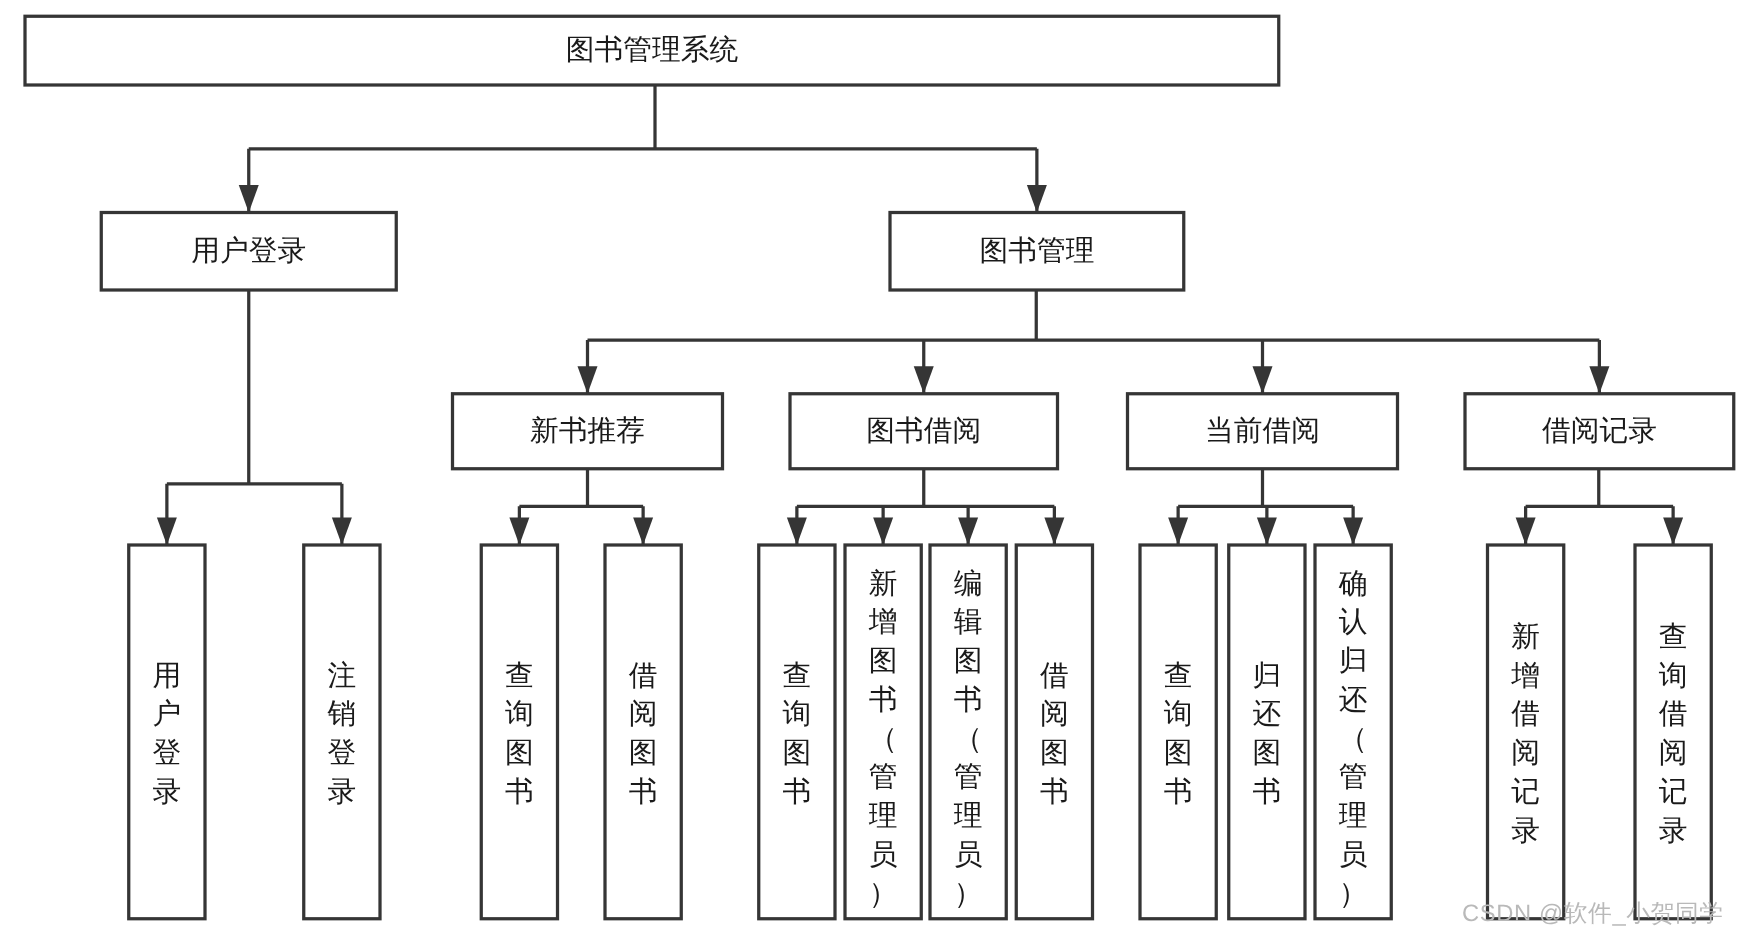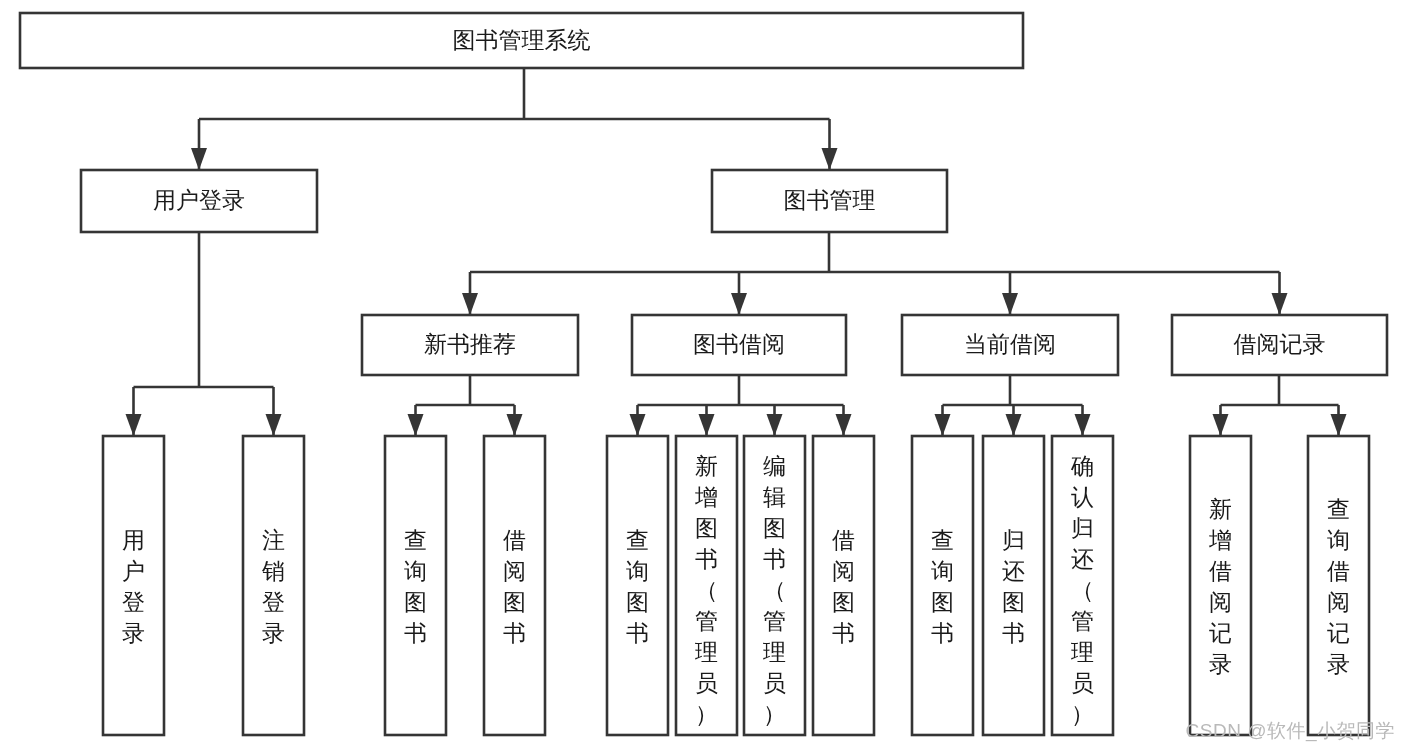--- a/index.html
+++ b/index.html
@@ -48,21 +48,21 @@
     stroke-width: 2.6;
     fill: none;
     stroke-linecap: butt;
   }
   .arrow-head {
     fill: #353535;
     stroke: none;
   }
   .watermark {
     position: absolute;
-    right: 10px;
+    right: 26px;
     bottom: 3px;
     font-family: "Liberation Sans", "DejaVu Sans", sans-serif;
     font-size: 19px;
     color: #b9b9b9;
     white-space: nowrap;
     letter-spacing: 0.5px;
     user-select: none;
     margin-top: 12px;
   }
 </style>

